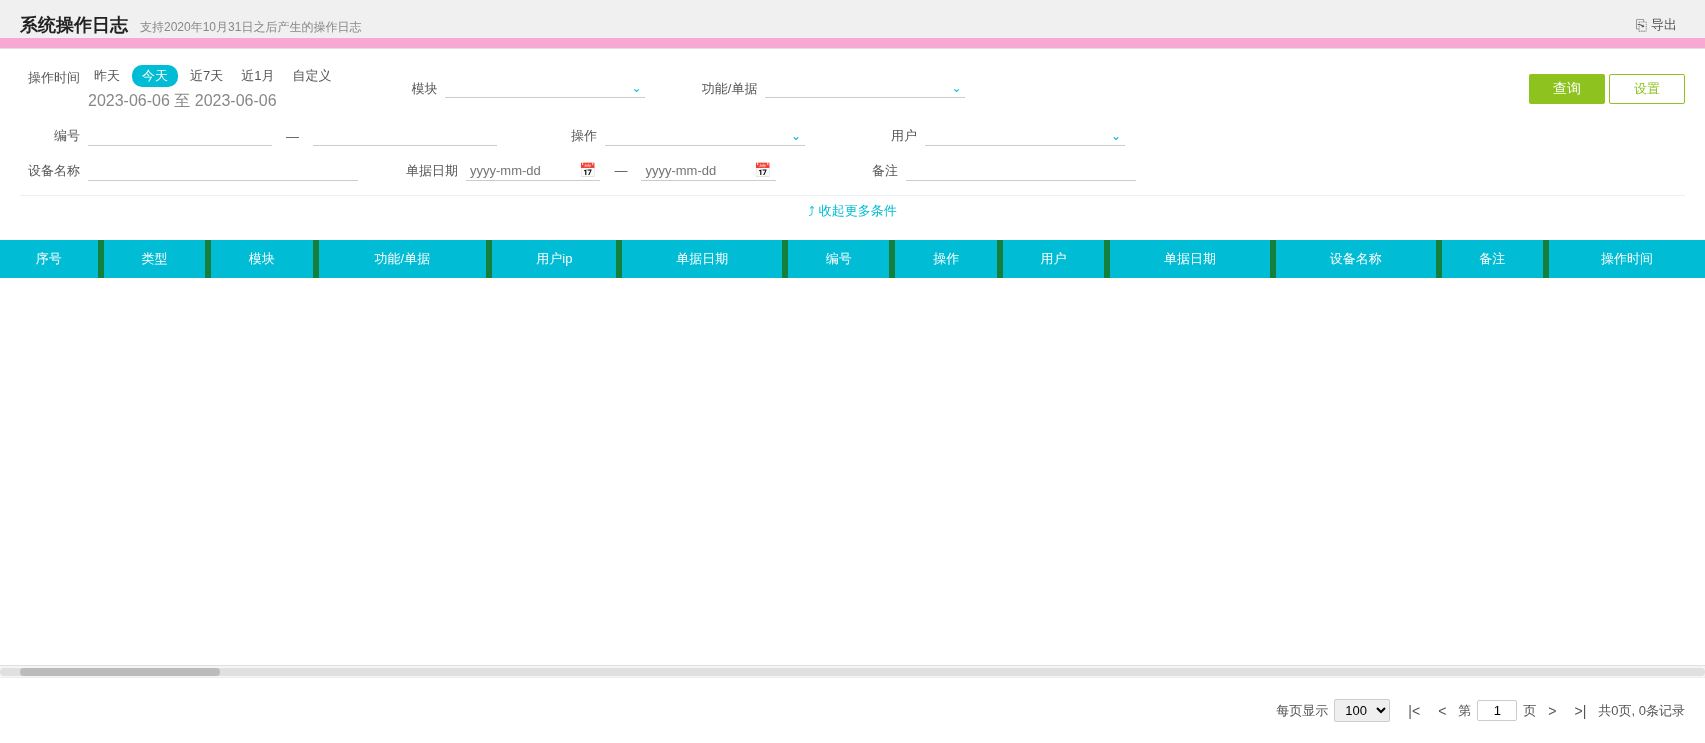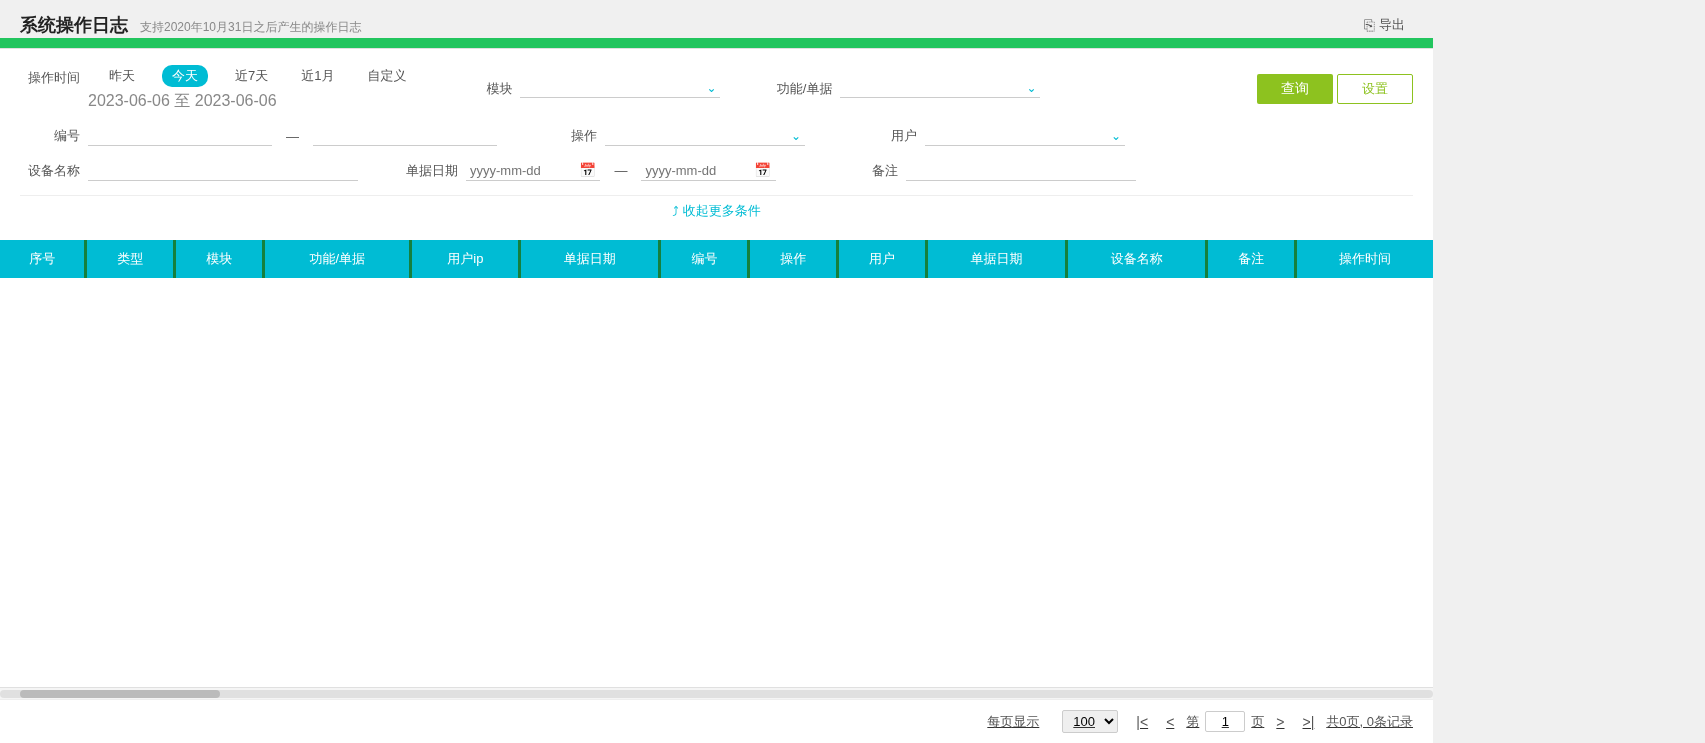--- a/index.html
+++ b/index.html
@@ -1,18 +1,18 @@
 <!DOCTYPE html>
 <html><head>
   <meta charset="utf-8">
   <style>
     * { box-sizing: border-box; margin: 0; padding: 0; }
     body { font-family: 'Microsoft YaHei', Arial, sans-serif; font-size: 13px; background: #f0f0f0; color: #333; }
 
-    .page-wrapper { width: 1433px; min-height: 743px; background: #22c55e; display: flex; flex-direction: column; }
+    .page-wrapper { width: 1705px; min-height: 743px; background: #f9a8d4; display: flex; flex-direction: column; }
 
     
     .header { background: #f0f0f0; padding: 12px 20px 0 20px; display: flex; align-items: center; justify-content: space-between; }
     .header-left { display: flex; align-items: baseline; gap: 12px; }
     .page-title { font-size: 18px; font-weight: bold; color: #222; }
     .page-subtitle { font-size: 12px; color: #888; text-align: right; }
     .export-btn { display: flex; align-items: center; gap: 4px; background: none; border: none; color: #555; font-size: 13px; cursor: pointer; padding: 4px 8px; }
     .export-icon { font-size: 14px; }
 
     
@@ -21,21 +21,21 @@
     .filter-row { display: flex; align-items: center; margin-bottom: 14px; gap: 0; }
 
     .filter-group { display: flex; align-items: center; gap: 8px; margin-right: 40px; }
     .filter-label { font-size: 13px; color: #555; white-space: nowrap; min-width: 60px; text-align: right; }
 
     
     .time-filter-group { display: flex; align-items: flex-start; gap: 8px; margin-right: 40px; }
     .time-filter-label { font-size: 13px; color: #555; white-space: nowrap; min-width: 60px; text-align: right; padding-top: 4px; }
     .time-filter-content { display: flex; flex-direction: column; }
     .time-btns { display: flex; align-items: center; gap: 6px; margin-bottom: 4px; }
-    .time-btn { background: none; border: none; cursor: pointer; font-size: 13px; color: #555; padding: 2px 6px; margin-left: 15px; }
+    .time-btn { background: none; border: none; cursor: pointer; font-size: 13px; color: #555; padding: 2px 6px; }
     .time-btn.active { background: #00bcd4; color: #fff; border-radius: 10px; padding: 2px 10px; }
     .time-range { font-size: 16px; color: #888; }
 
     
     .filter-select { display: flex; align-items: center; border-bottom: 1px solid #ccc; padding: 2px 4px; min-width: 200px; gap: 4px; cursor: pointer; }
     .filter-select-text { flex: 1; color: #bbb; font-size: 13px; }
     .filter-select-arrow { color: #00bcd4; font-size: 12px; }
 
     
     .filter-input { border: none; border-bottom: 1px solid #ccc; outline: none; font-size: 13px; color: #333; padding: 2px 4px; min-width: 150px; background: transparent; }
@@ -53,35 +53,35 @@
     .query-btn { background: #8dc21f; color: #fff; border: none; padding: 6px 24px; font-size: 14px; cursor: pointer; border-radius: 2px; font-family: 'Microsoft YaHei', Arial, sans-serif; }
     .settings-btn { background: #fff; color: #8dc21f; border: 1px solid #8dc21f; padding: 4px 24px; font-size: 13px; cursor: pointer; border-radius: 2px; font-family: 'Microsoft YaHei', Arial, sans-serif; }
 
     
     .collapse-row { display: flex; justify-content: center; align-items: center; padding: 6px 0 4px 0; border-top: 1px solid #eee; margin-top: 4px; }
     .collapse-btn { background: none; border: none; color: #00bcd4; font-size: 13px; cursor: pointer; display: flex; align-items: center; gap: 4px; }
 
     
     .table-wrapper { background: #fff; margin: 0; flex: 1; }
     .data-table { width: 100%; border-collapse: collapse; }
-    .data-table th { background: #00bcd4; color: #fff; font-size: 13px; font-weight: normal; padding: 10px 8px; text-align: center; border-right: 3px solid #15803d; white-space: nowrap; }
+    .data-table th { background: #00bcd4; color: #fff; font-size: 13px; font-weight: normal; padding: 10px 8px; text-align: center; border-right: 6px solid #15803d; white-space: nowrap; }
     .data-table th:last-child { border-right: none; }
 
     
     .table-empty { height: 380px; background: #fff; }
 
     
     .scrollbar-area { height: 12px; background: #f5f5f5; border-top: 1px solid #e0e0e0; }
     .scrollbar-track { height: 8px; margin: 2px 0; background: #e0e0e0; border-radius: 4px; position: relative; }
     .scrollbar-thumb { height: 8px; width: 200px; background: #bbb; border-radius: 4px; position: absolute; left: 20px; }
 
     
-    .pagination { display: flex; align-items: center; justify-content: flex-end; padding: 10px 20px; background: #fff; border-top: 1px solid #eee; gap: 6px; text-decoration: underline; }
+    .pagination { display: flex; align-items: center; justify-content: flex-end; padding: 21px 20px; background: #fff; border-top: 1px solid #eee; gap: 6px; }
     .pagination-label { font-size: 13px; color: #555; }
-    .pagination-select { border: 1px solid #ccc; padding: 2px 6px; font-size: 13px; border-radius: 2px; margin-left: 17px; }
+    .pagination-select { border: 1px solid #ccc; padding: 2px 6px; font-size: 13px; border-radius: 2px; }
     .pagination-btn { background: none; border: none; color: #555; font-size: 14px; cursor: pointer; padding: 2px 6px; }
     .pagination-btn:disabled { color: #ccc; cursor: not-allowed; }
     .pagination-page { font-size: 13px; color: #555; }
     .pagination-input { border: 1px solid #ccc; width: 40px; text-align: center; padding: 2px 4px; font-size: 13px; border-radius: 2px; }
     .pagination-total { font-size: 13px; color: #555; }
   </style>
 </head>
 <body>
 
 <div class="page-wrapper">

